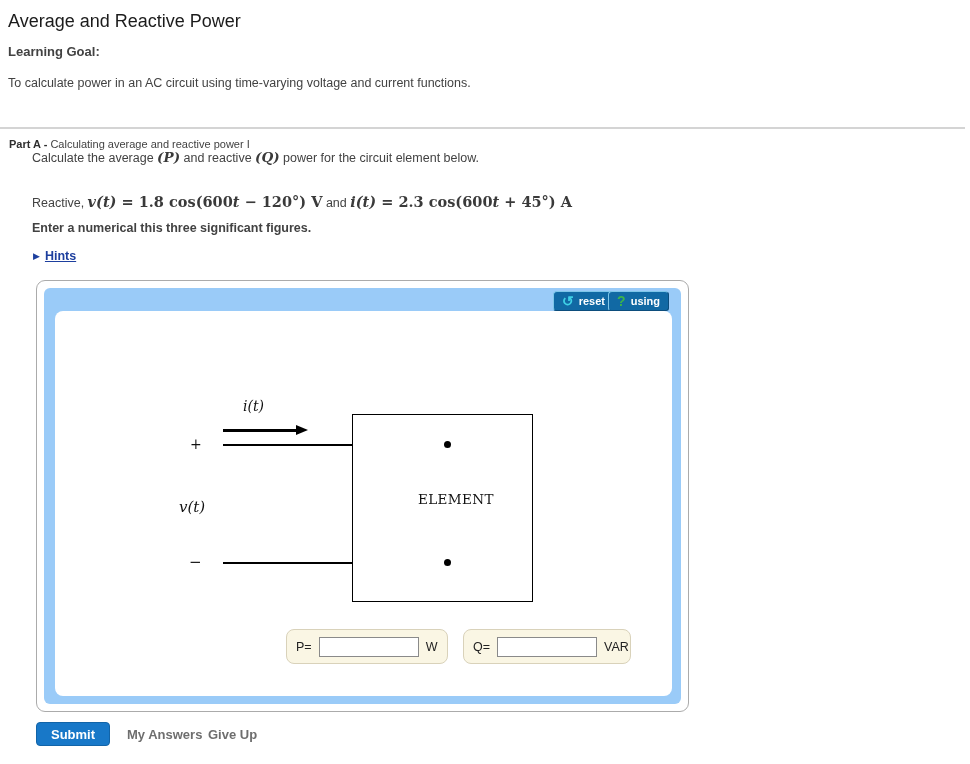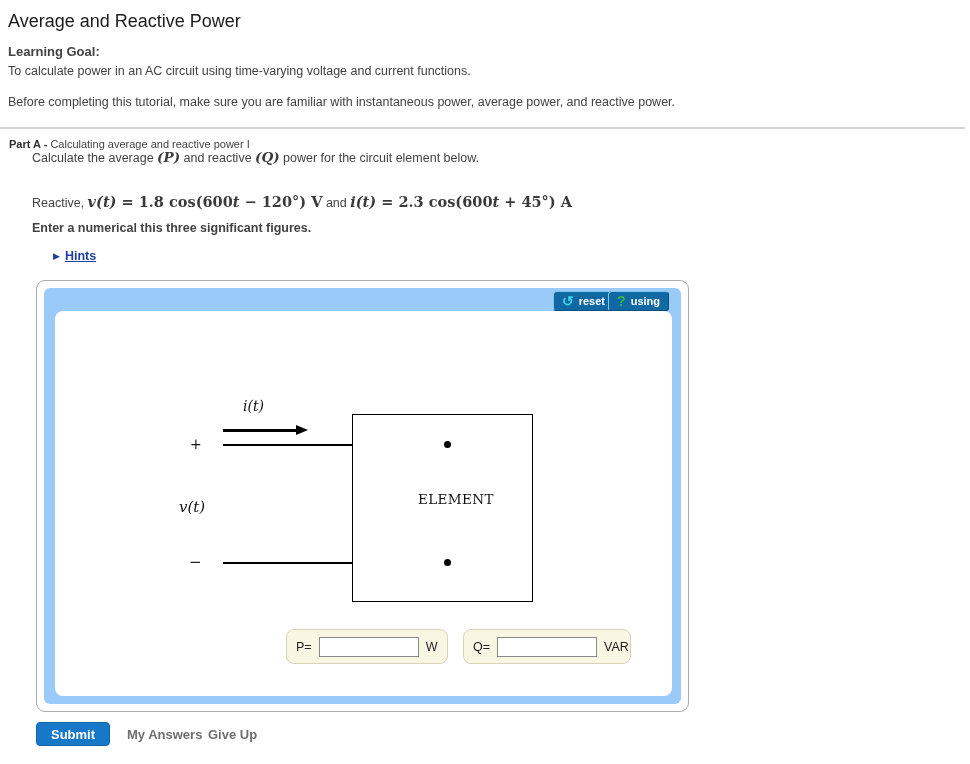--- a/index.html
+++ b/index.html
@@ -12,21 +12,21 @@
   .t-title { font-size:18px; color:#1b1b1b;text-align:center; }
   .t-body  { font-size:12.5px; color:#424242; }
   .t-bold  { font-weight:bold; }
   .divider { background:#d4d4d4; height:2px; }
 
   
   .math { font-family:"DejaVu Serif", serif; font-weight:bold; font-size:14.5px; color:#3a3a3a; }
   .math i { font-style:italic; }
   .mvar { font-family:"DejaVu Serif", serif; font-weight:bold; font-style:italic; font-size:13.5px; color:#3a3a3a; }
 
-  .hints-line { font-size:12.5px;margin-left:20px; }
+  .hints-line { font-size:12.5px; }
   .hints-arrow { color:#1d3f9e; font-size:9px; vertical-align:1px; margin-right:5px; }
   .hints-link { color:#1d3f9e; font-weight:bold; text-decoration:underline; cursor:pointer; }
 
   
   .applet-frame {
     left:36px; top:280px; width:653px; height:432px;
     border:1px solid #ababab; border-radius:9px; padding:7px; background:#fff;
   }
   .applet-blue { position:relative; width:100%; height:100%; background:#9acbf8; border-radius:6px; }
   .applet-white { position:absolute; left:11px; top:23px; right:9px; bottom:8px; background:#fff; border-radius:8px; }
@@ -67,22 +67,21 @@
   }
   .gray-link { color:#6e6e6e; font-weight:bold; font-size:13px; cursor:pointer; }
 </style>
 </head>
 <body>
 
 <div class="page">
 
   <div class="abs t-title" style="left:8px; top:11px;">Average and Reactive Power</div>
   <div class="abs t-body t-bold" style="left:8px; top:44px; font-size:13px;">Learning Goal:</div>
-  <div class="abs t-body" style="left:8px; top:64px;">To calculate power in an AC circuit using time-varying voltage and current functions.</div>
-  <div class="abs t-body" style="left:8px; top:95px;">Before completing this tutorial, make sure you are familiar with instantaneous power, average power, and reactive power.</div>
+  <div class="abs t-body" style="left:8px; top:76px;">To calculate power in an AC circuit using time-varying voltage and current functions.</div>
 
   <div class="abs divider" style="left:0; top:127px; width:965px;"></div>
 
   <div class="abs t-body" style="left:9px; top:138px; font-size:11px;">
     <span class="t-bold" style="color:#2e2e2e;">Part A -</span>
     <span>Calculating average and reactive power I</span>
   </div>
 
   <div class="abs t-body" style="left:32px; top:149px;">
     <span>Calculate the average </span><span class="mvar">(P)</span><span> and reactive </span><span class="mvar">(Q)</span><span> power for the circuit element below.</span>

